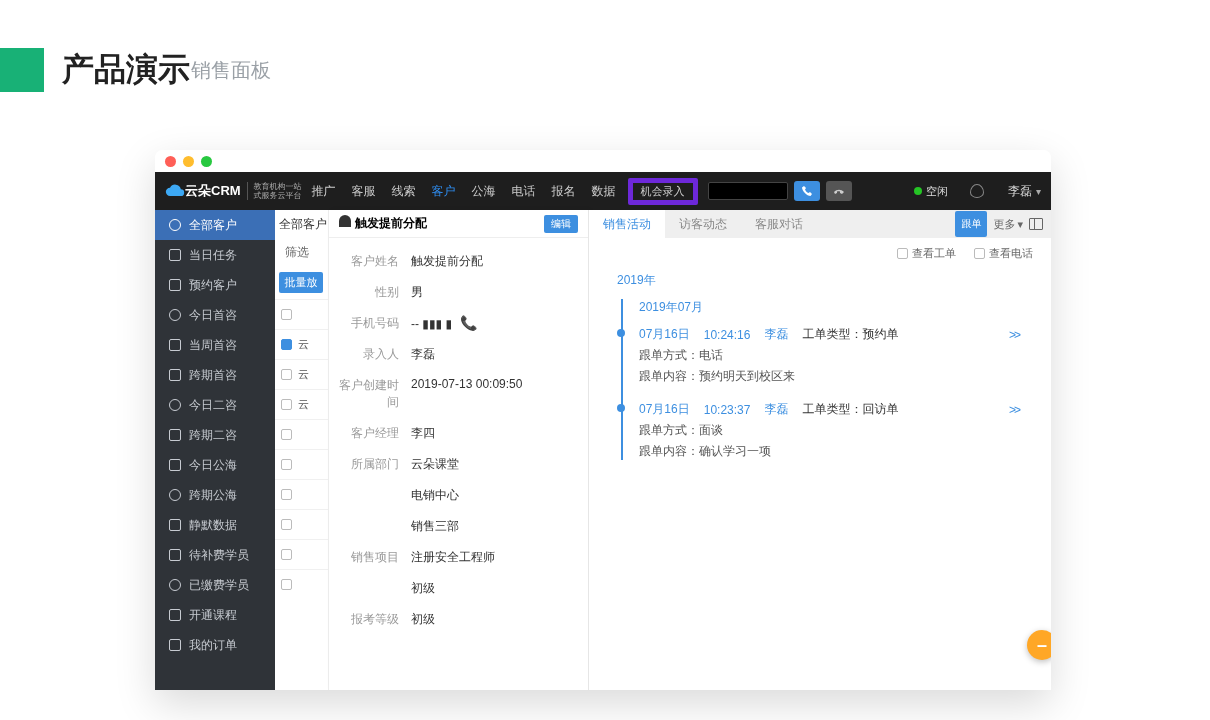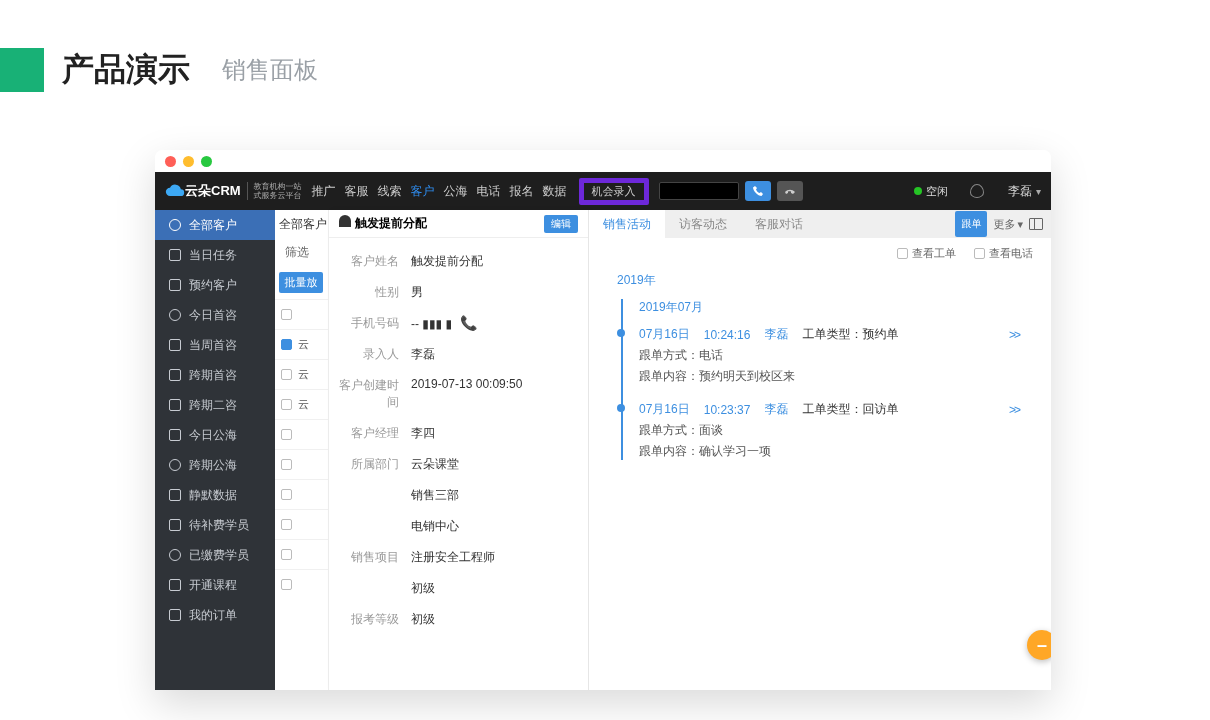--- a/index.html
+++ b/index.html
@@ -1,30 +1,30 @@
 <!DOCTYPE html>
 <html><head>
 <meta charset="utf-8">
 <style>
 * { margin:0; padding:0; box-sizing:border-box; font-family:"Microsoft YaHei","PingFang SC",Arial,sans-serif; }
 body { background:#fff; width:1210px; height:720px; overflow:hidden; position:relative; }
 .header-bar { display:flex; align-items:center; padding:48px 0 0 0; }
 .green-block { width:44px; height:44px; background:#18b176; }
 .page-title { font-size:32px; font-weight:700; color:#222; margin-left:18px; }
-.page-subtitle { font-size:24px; color:#9aa0a6; margin-left:32px; font-weight:400; }
+.page-subtitle { font-size:20px; color:#9aa0a6; margin-left:1px; font-weight:400; }
 .window-frame { position:absolute; left:155px; top:150px; width:896px; height:540px; background:#fff; border-radius:8px 8px 0 0; box-shadow:0 14px 40px rgba(0,0,0,0.15); overflow:hidden; }
 .traffic { height:22px; background:#fff; display:flex; align-items:center; gap:7px; padding:0 10px; }
 .dot { width:11px; height:11px; border-radius:50%; }
 .dot.red{background:#ff5f57;} .dot.yellow{background:#ffbd2e;} .dot.green{background:#28c840;}
 .topnav { height:38px; background:#1e1e1e; display:flex; align-items:center; color:#c9c9c9; font-size:12px; padding:0 10px; }
 .logo { display:flex; align-items:center; margin-right:10px; }
 .logo svg { width:20px; height:20px; }
 .logo-text { color:#fff; font-weight:600; font-size:13px; }
 .logo-sub { font-size:8px; color:#aaa; border-left:1px solid #555; padding-left:6px; margin-left:6px; line-height:9px; }
-.nav-items { display:flex; gap:9px;align-items:center; }
+.nav-items { display:flex; gap:16px;align-items:center; }
 .nav-item { cursor:pointer; color:#ccc; }
 .nav-item.active { color:#2f8df0; }
 .op-entry { margin-left:12px; border:5px solid #6d28d9; border-radius:2px; padding:1px 8px; font-size:11px; color:#ccc; }
 .search-box { margin-left:10px; width:80px; height:18px; background:#000; border:1px solid #444; border-radius:2px; }
 .call-btn { width:26px; height:20px; border-radius:3px; display:flex; align-items:center; justify-content:center; margin-left:6px; }
 .call-btn.blue{background:#3d8fe0;} .call-btn.grey{background:#555;}
 .flex-spacer{flex:1;}
 .status-dot{width:8px;height:8px;border-radius:50%;background:#25c425;display:inline-block;margin-right:4px;}
 .status{font-size:11px;color:#ddd;margin-right:22px;}
 .bell{width:14px;height:14px;border:1.3px solid #888;border-radius:50% 50% 50% 50%/60% 60% 40% 40%;position:relative;margin-right:24px;}
@@ -155,20 +155,24 @@
         </div>
         <div class="side-item">
           <span class="side-icon"></span>
           <span>当周首咨</span>
         </div>
         <div class="side-item">
           <span class="side-icon"></span>
           <span>跨期首咨</span>
         </div>
         <div class="side-item">
+          <span class="side-icon person"></span>
+          <span>今日二咨</span>
+        </div>
+        <div class="side-item">
           <span class="side-icon"></span>
           <span>跨期二咨</span>
         </div>
         <div class="side-item">
           <span class="side-icon"></span>
           <span>今日公海</span>
         </div>
         <div class="side-item">
           <span class="side-icon person"></span>
           <span>跨期公海</span>
@@ -273,25 +277,25 @@
             <div class="drow">
               <div class="dlabel">客户经理</div>
               <div class="dval">李四</div>
             </div>
             <div class="drow">
               <div class="dlabel">所属部门</div>
               <div class="dval">云朵课堂</div>
             </div>
             <div class="drow">
               <div class="dlabel"></div>
+              <div class="dval">电销中心</div>
+            </div>
+            <div class="drow">
+              <div class="dlabel"></div>
               <div class="dval">销售三部</div>
-            </div>
-            <div class="drow">
-              <div class="dlabel"></div>
-              <div class="dval">电销中心</div>
             </div>
             <div class="drow">
               <div class="dlabel">销售项目</div>
               <div class="dval">注册安全工程师</div>
             </div>
             <div class="drow">
               <div class="dlabel"></div>
               <div class="dval">初级</div>
             </div>
             <div class="drow">

